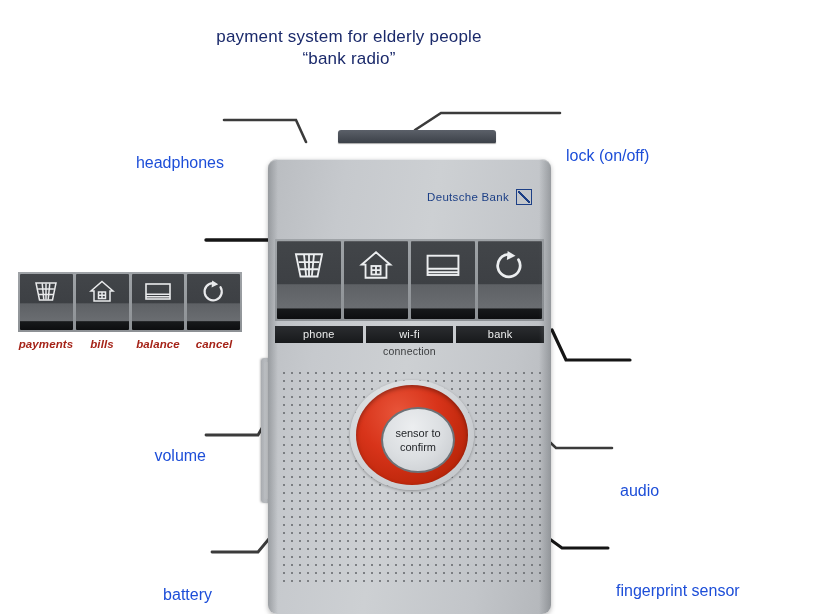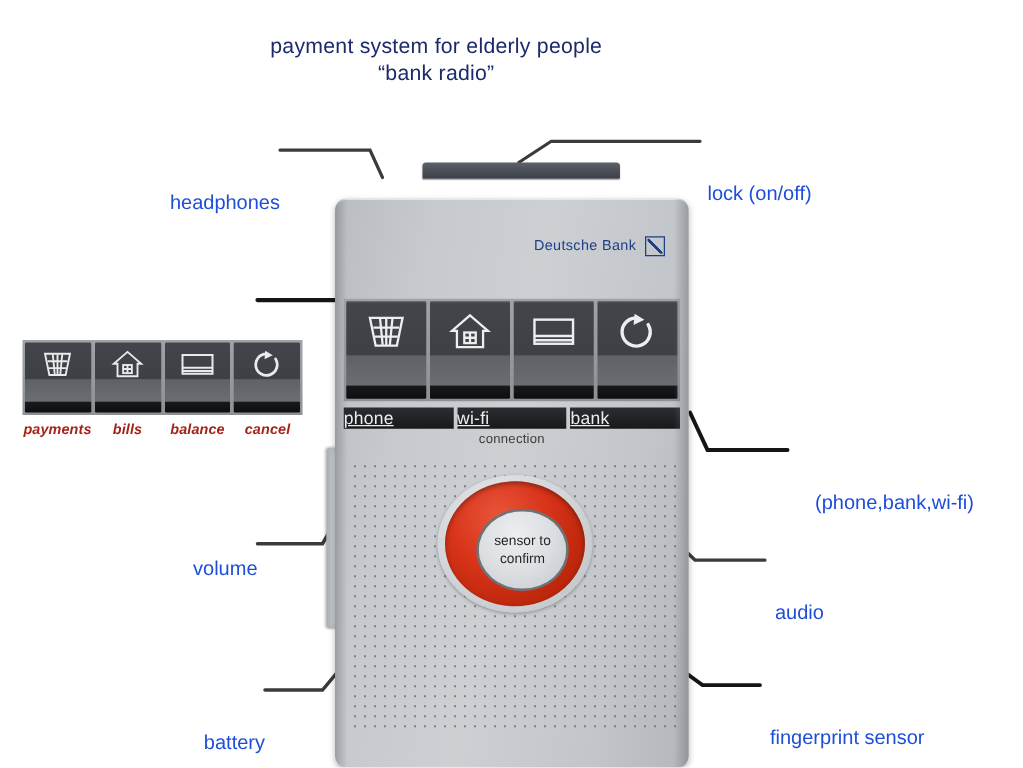--- a/index.html
+++ b/index.html
@@ -84,23 +84,22 @@
   }
   .opbtn svg{margin-top:9px;display:block;}
 
   
   #conn{
     position:absolute;left:7px;top:167px;width:269px;height:17px;
     display:flex;gap:3px;
   }
   .connseg{
     flex:1;background:linear-gradient(180deg,#2b2d30,#17191b);
-    color:#eceded;font-size:14px;line-height:17px;text-align:left;
+    color:#eceded;font-size:11px;line-height:17px;text-align:center;
     letter-spacing:.2px;
-    text-decoration:underline;
   }
   #connlabel{
     position:absolute;left:7px;top:186px;width:269px;text-align:center;
     color:#3a3c3e;font-size:10.5px;letter-spacing:.2px;
   }
 
   
   #grille{
     position:absolute;left:10px;top:208px;width:263px;height:218px;
     background-image:radial-gradient(#6e7175 0.9px, transparent 1.1px);
@@ -198,21 +197,20 @@
 
   <div class="anno right" style="left:566px;top:103px;text-align:center;">
     <div>lock (on/off)</div>
   </div>
 
   <div class="anno left" style="left:46px;top:230px;width:160px;">
     <div>bank operations</div>
   </div>
 
   <div class="anno right" style="left:640px;top:350px;">
-    <div style="padding-left:12px;">(phone,bank,wi-fi)</div>
   </div>
 
   <div class="anno left" style="left:96px;top:403px;width:110px;">
     <div>volume</div>
   </div>
 
   <div class="anno right" style="left:620px;top:438px;">
     <div>audio</div>
   </div>
 

